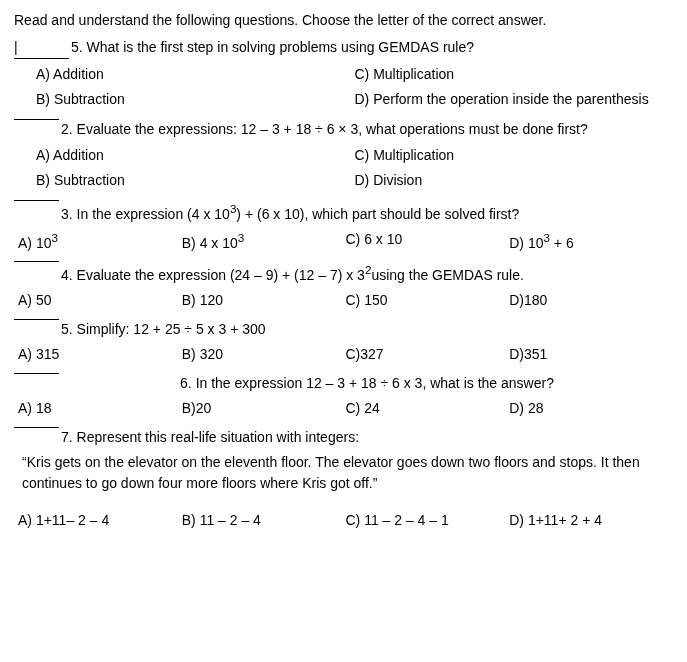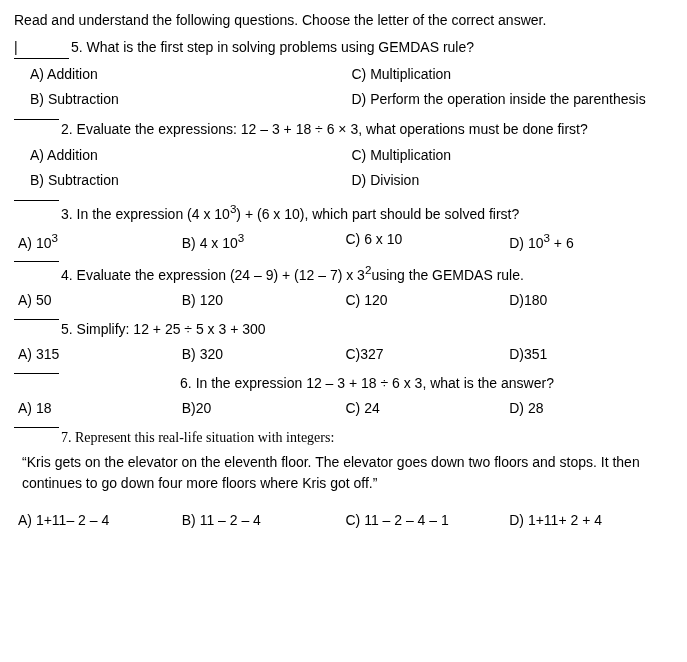--- a/index.html
+++ b/index.html
@@ -25,21 +25,21 @@
     }
     .question-line {
       display: flex;
       align-items: flex-start;
       margin-bottom: 4px;
     }
     .options-grid {
       display: grid;
       grid-template-columns: 1fr 1fr;
       gap: 2px 0;
-      margin-left: 12px;
+      margin-left: 18px;
       padding-left: 4px;
     }
     .option {
       padding: 1px 0;
     }
     .options-row-4 {
       display: grid;
       grid-template-columns: 1fr 1fr 1fr 1fr;
       gap: 8px 0;
       padding-left: 4px;
@@ -89,21 +89,21 @@
       </div>
     </div>
     <div class="question-block">
       <div class="question-line">
         <span style="display: inline-block; min-width: 45px; border-bottom: 1px solid rgb(0, 0, 0); margin-right: 2px; vertical-align: bottom;"></span>
         <span style="flex: 1 1 0%;">4. Evaluate the expression (24 – 9) + (12 – 7) x 3<sup>2</sup>using the GEMDAS rule.</span>
       </div>
       <div class="options-row-4">
         <div>A) 50</div>
         <div>B) 120</div>
-        <div>C) 120</div>
+        <div>C) 150</div>
         <div>D)180</div>
       </div>
     </div>
     <div class="question-block">
       <div class="question-line">
         <span style="display: inline-block; min-width: 45px; border-bottom: 1px solid rgb(0, 0, 0); margin-right: 2px; vertical-align: bottom;"></span>
         <span style="flex: 1 1 0%;">5. Simplify: 12 + 25 ÷ 5 x 3 + 300</span>
       </div>
       <div class="options-row-4">
         <div>A) 315</div>
@@ -120,21 +120,21 @@
       <div class="options-row-4">
         <div>A) 18</div>
         <div>B)20</div>
         <div>C)  24</div>
         <div>D)  28</div>
       </div>
     </div>
     <div class="question-block">
       <div class="question-line">
         <span style="display: inline-block; min-width: 45px; border-bottom: 1px solid rgb(0, 0, 0); margin-right: 2px; vertical-align: bottom;"></span>
-        <span style="flex: 1 1 0%; font-family: Liberation Serif, serif;">7. Represent this real-life situation with integers:</span>
+        <span style="flex: 1 1 0%;">7. Represent this real-life situation with integers:</span>
       </div>
       <div style="padding-left: 8px; margin-bottom: 16px;">“Kris gets on the elevator on the eleventh floor. The elevator goes down two floors and stops. It then continues to go down four more floors where Kris got off.”</div>
       <div class="options-row-4">
         <div>A) 1+11– 2 – 4</div>
         <div>B) 11 – 2 – 4</div>
         <div>C) 11 – 2 – 4 – 1</div>
         <div>D) 1+11+ 2 + 4</div>
       </div>
     </div>
   </div>

